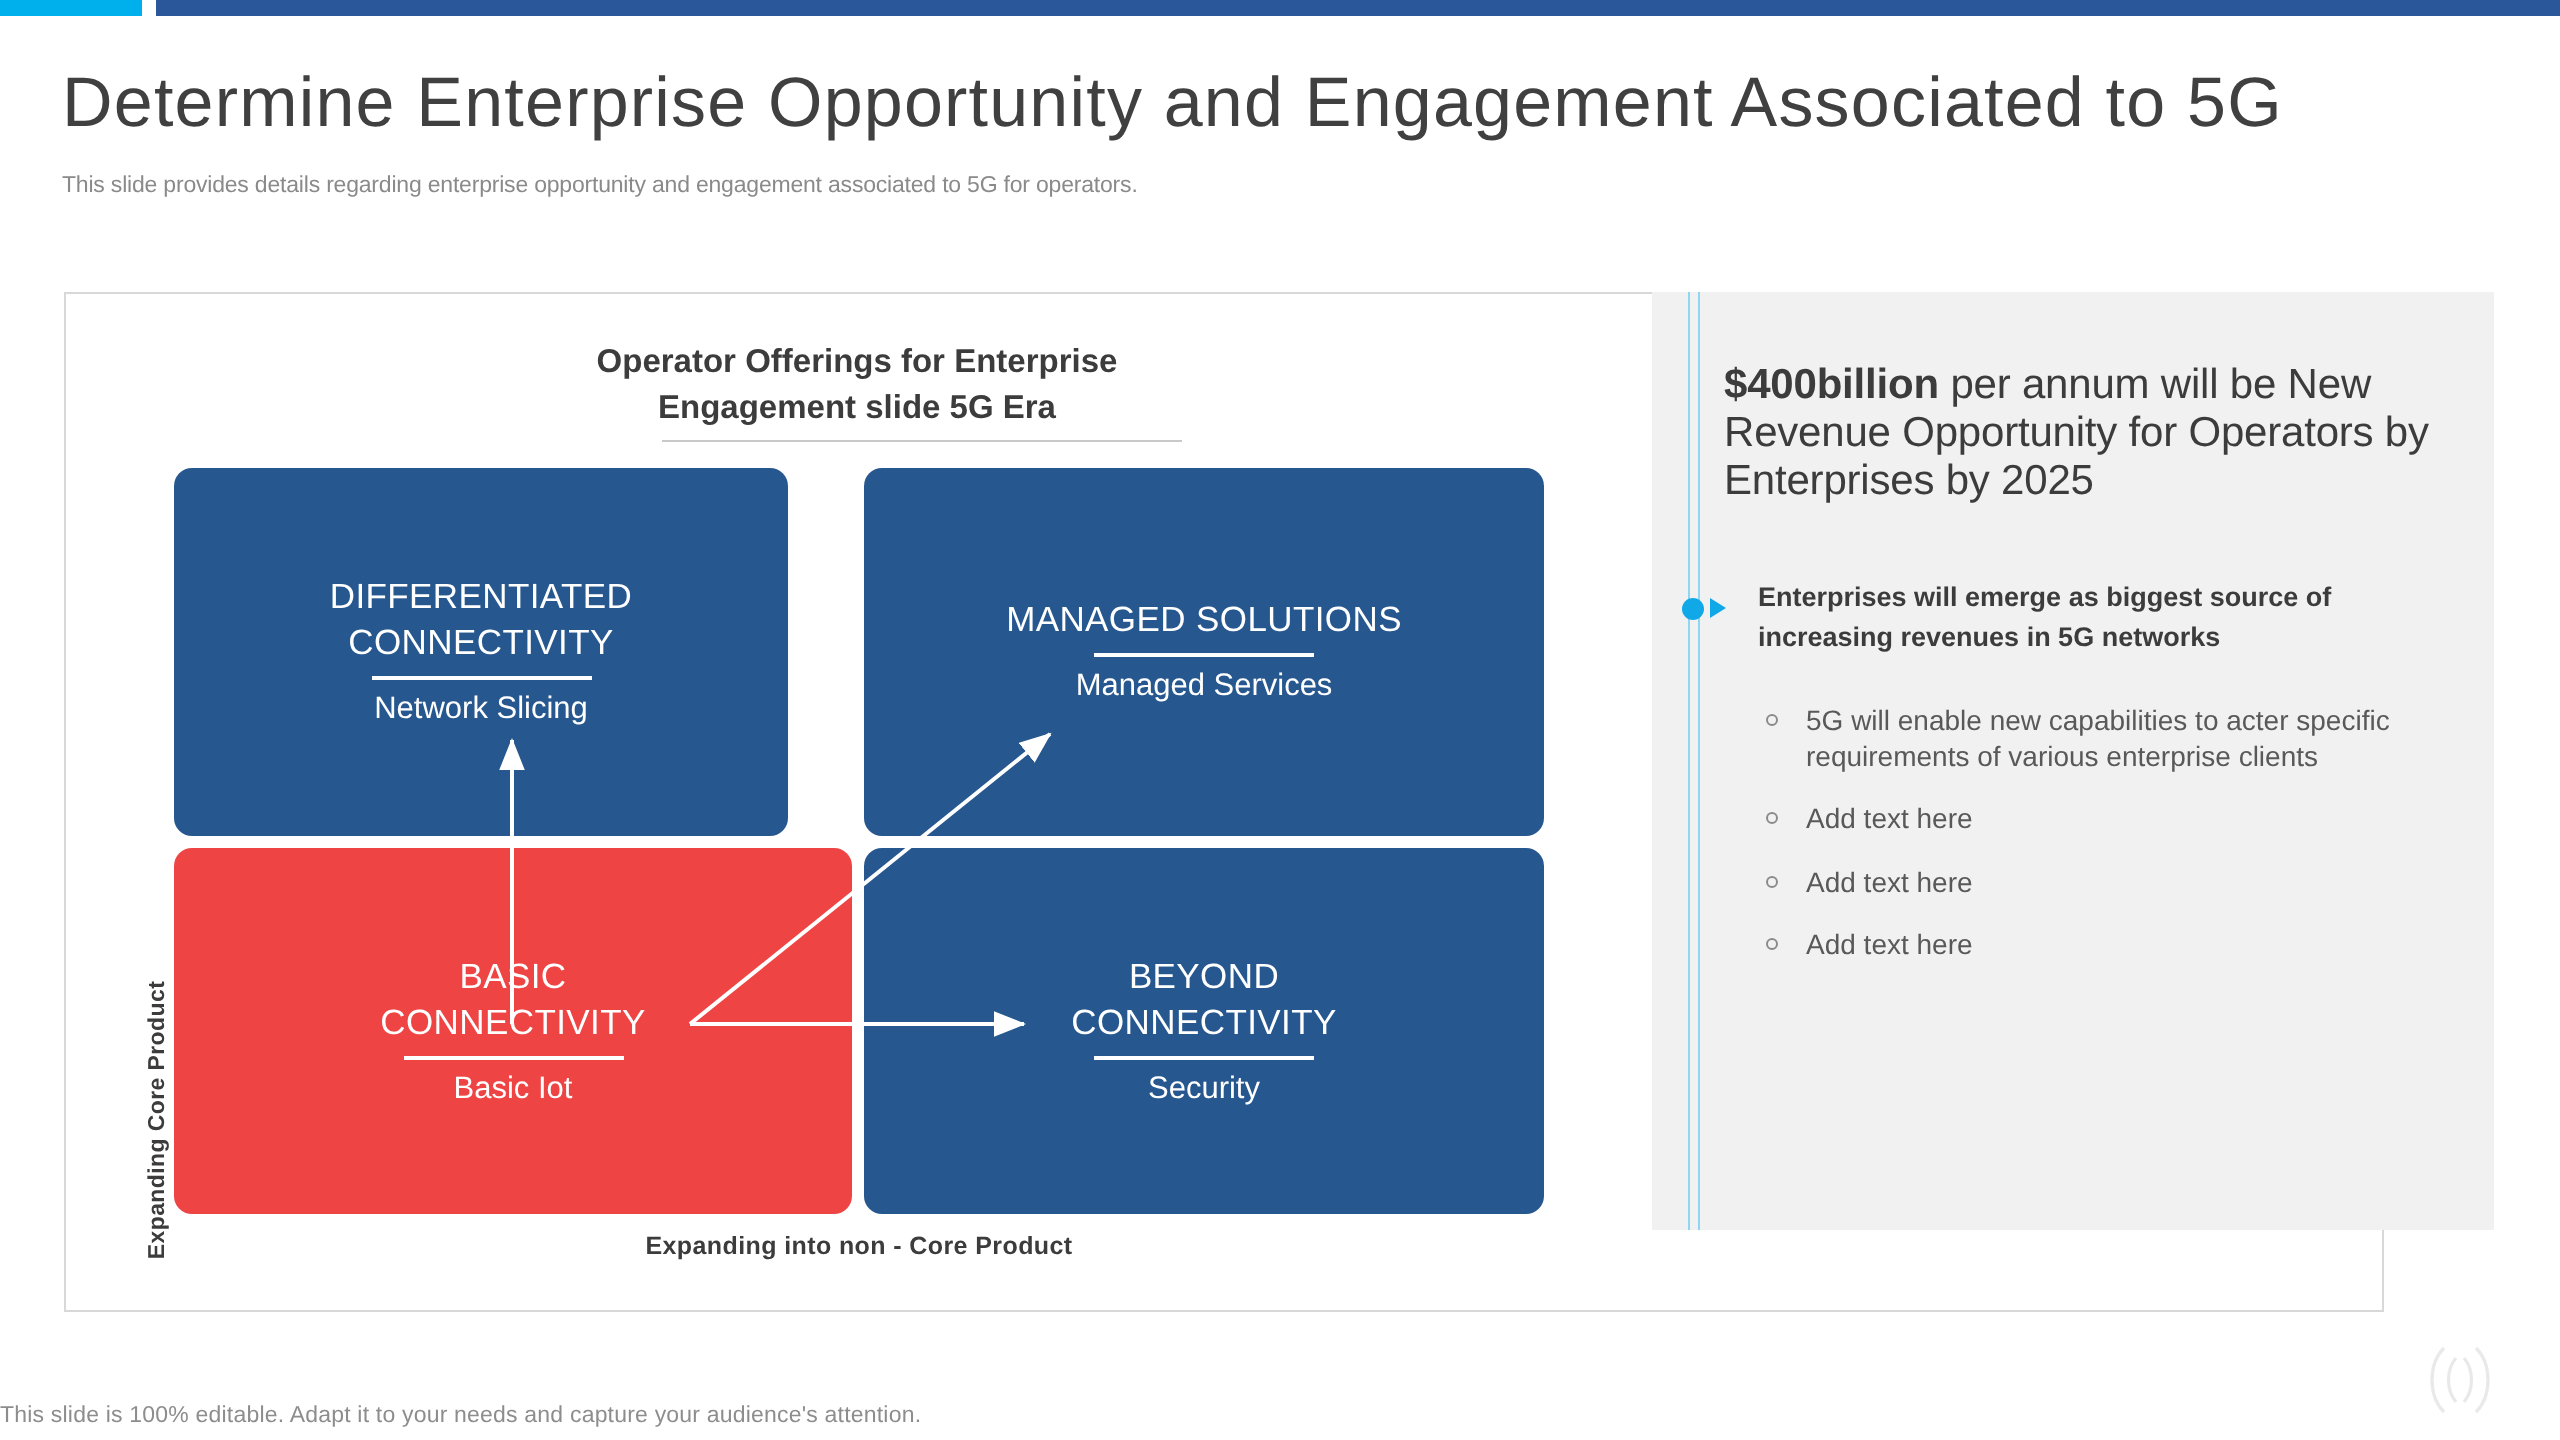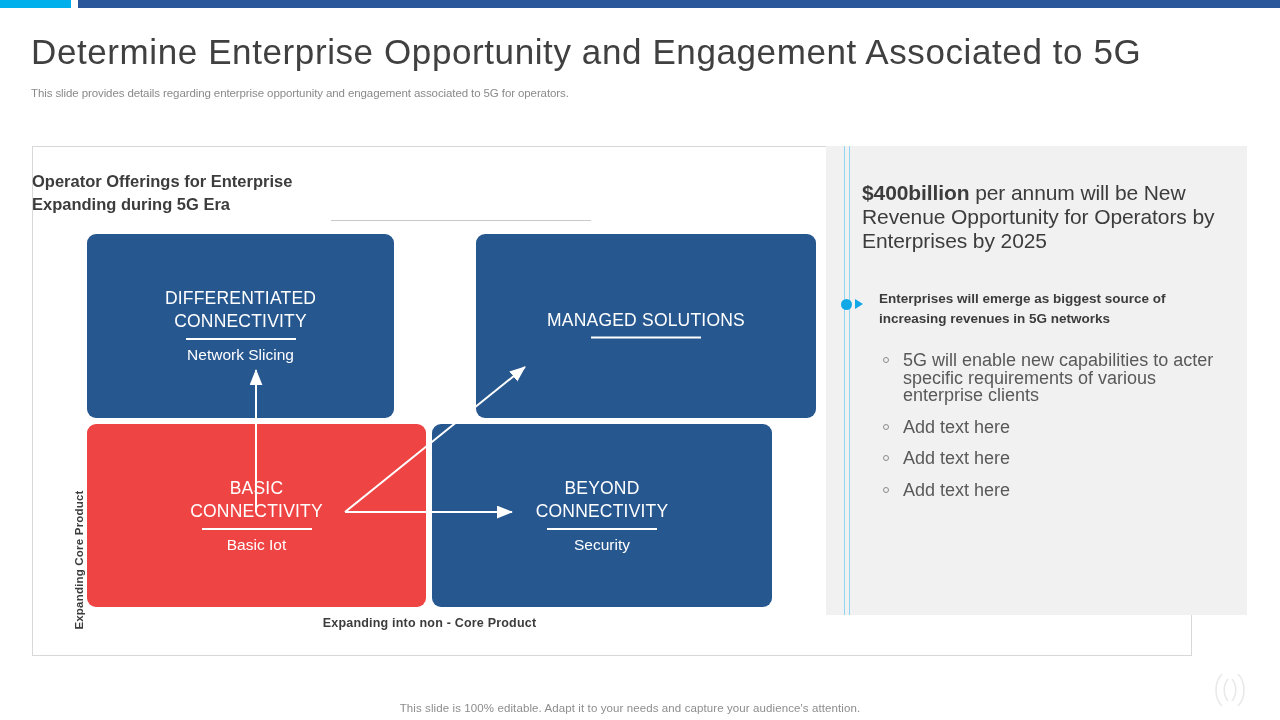--- a/index.html
+++ b/index.html
@@ -68,20 +68,21 @@
   
   .matrix-panel {
     position: absolute;
     left: 32px; top: 146px;
     width: 793px; height: 510px;
   }
   .matrix-title {
     position: absolute;
     left: 0; top: 24px;
     width: 793px;
+    text-align: center;
     font-size: 16.5px;
     font-weight: bold;
     color: #3c3c3c;
     line-height: 23px;
   }
   .matrix-title-rule {
     position: absolute;
     left: 299px; top: 74px;
     width: 260px; height: 1px;
     background: #c9c9c9;
@@ -117,21 +118,21 @@
     margin: 5px auto 5px auto;
   }
   .qbox-sub {
     font-size: 15.5px;
     font-weight: 400;
     line-height: 20px;
   }
 
   
   #q-tl { left: 87px;  top: 234px; width: 307px; height: 184px; }
-  #q-tr { left: 432px; top: 234px; width: 340px; height: 184px; margin-left: 44px; }
+  #q-tr { left: 432px; top: 234px; width: 340px; height: 184px; }
   #q-bl { left: 87px;  top: 424px; width: 339px; height: 183px; }
   #q-br { left: 432px; top: 424px; width: 340px; height: 183px; padding-left: 36px; }
 
   
   .arrow-layer {
     position: absolute;
     left: 0; top: 0;
     width: 1280px; height: 720px;
     pointer-events: none;
   }
@@ -218,38 +219,37 @@
   .sub-list {
     position: absolute;
     left: 879px; top: 352px;
     width: 358px;
     list-style: none;
   }
   .sub-item {
     position: relative;
     padding-left: 24px;
     margin-bottom: 14px;
-    font-size: 18px;
+    font-size: 14px;
     color: #595959;
     line-height: 17.5px;
   }
   .sub-bullet-mark {
     position: absolute;
     left: 4px; top: 5px;
     width: 6px; height: 6px;
     border: 1px solid #8b8b8b;
     border-radius: 50%;
   }
 
   
   .footer-note {
     position: absolute;
     left: 0; top: 702px;
     width: 1260px;
-    text-align: center;
     font-size: 11.5px;
     color: #8d8d8d;
     letter-spacing: 0.1px;
   }
   .watermark {
     position: absolute;
     left: 1196px; top: 668px;
     width: 64px; height: 44px;
   }
 </style>
@@ -262,39 +262,40 @@
   <div class="topbar-blue"></div>
 
   <div class="page-title">Determine Enterprise Opportunity and Engagement Associated to 5G</div>
   <div class="page-subtitle">This slide provides details regarding enterprise opportunity and engagement associated to 5G for operators.</div>
 
   <div class="main-frame"></div>
 
   <div class="matrix-panel">
     <div class="matrix-title">
       <div>Operator Offerings for Enterprise</div>
-      <div>Expanding during 5G Era</div>
+      <div>Engagement slide 5G Era</div>
     </div>
     <div class="matrix-title-rule"></div>
     <div class="axis-y">Expanding Core Product</div>
   </div>
 
   <div class="qbox dark" id="q-tl">
     <div class="qbox-inner">
       <div class="qbox-heading">DIFFERENTIATED</div>
       <div class="qbox-heading">CONNECTIVITY</div>
       <div class="qbox-rule"></div>
       <div class="qbox-sub">Network Slicing</div>
     </div>
   </div>
 
   <div class="qbox dark" id="q-tr">
     <div class="qbox-inner">
       <div class="qbox-heading">MANAGED SOLUTIONS</div>
       <div class="qbox-rule"></div>
+      <div class="qbox-sub">Managed Services</div>
     </div>
   </div>
 
   <div class="qbox light" id="q-bl">
     <div class="qbox-inner">
       <div class="qbox-heading">BASIC</div>
       <div class="qbox-heading">CONNECTIVITY</div>
       <div class="qbox-rule"></div>
       <div class="qbox-sub">Basic Iot</div>
     </div>

